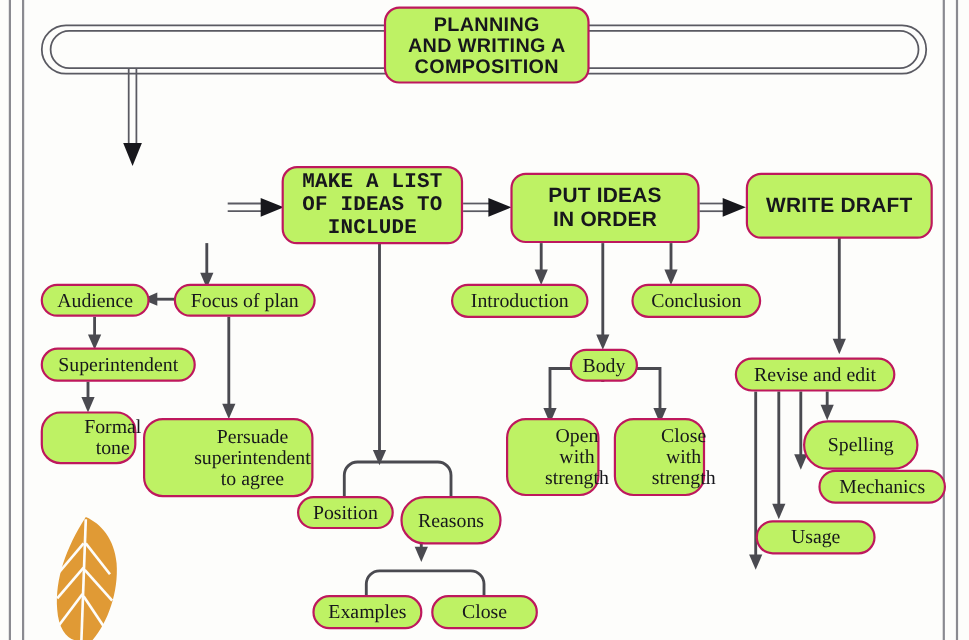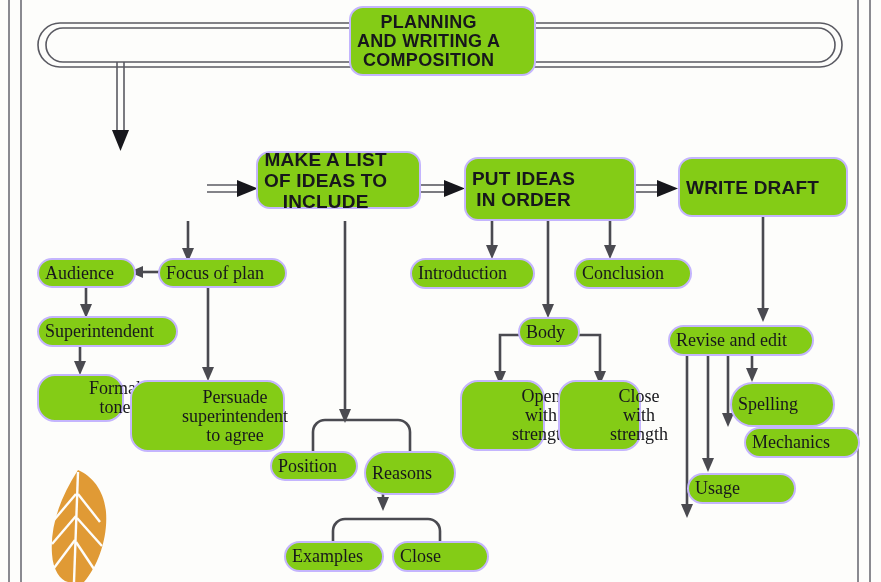--- a/index.html
+++ b/index.html
@@ -17,24 +17,25 @@
   }
   #svg-layer {
     position: absolute;
     left: 0; top: 0;
     width: 881px;
     height: 582px;
   }
   .node {
     position: absolute;
     box-sizing: border-box;
-    background: #84cc16;
-    border: 2px solid #c4b5fd;
+    background: #bef264;
+    border: 2px solid #be185d;
     display: flex;
     align-items: center;
+    justify-content: center;
     text-align: center;
     color: #17171c;
     z-index: 5;
   }
   .node.main {
     border-radius: 14px;
     font-family: "Liberation Sans", sans-serif;
     font-weight: bold;
     font-size: 19px;
     line-height: 21px;
@@ -212,21 +213,21 @@
     </g>
   </svg>
 
   <div class="node title" style="left:349px; top:6px; width:187px; height:70px;">
     <span class="txt">PLANNING
 AND WRITING A
 COMPOSITION</span>
   </div>
 
 
-  <div class="node main" style="left:256px; top:151px; width:165px; height:58px;">
+  <div class="node main" style="left:256px; top:151px; width:165px; height:71px;font-family:Liberation Mono, monospace;">
     <span class="txt">MAKE A LIST
 OF IDEAS TO
 INCLUDE</span>
   </div>
 
   <div class="node main" style="left:464px; top:157px; width:172px; height:64px;">
     <span class="txt">PUT IDEAS
 IN ORDER</span>
   </div>
 

